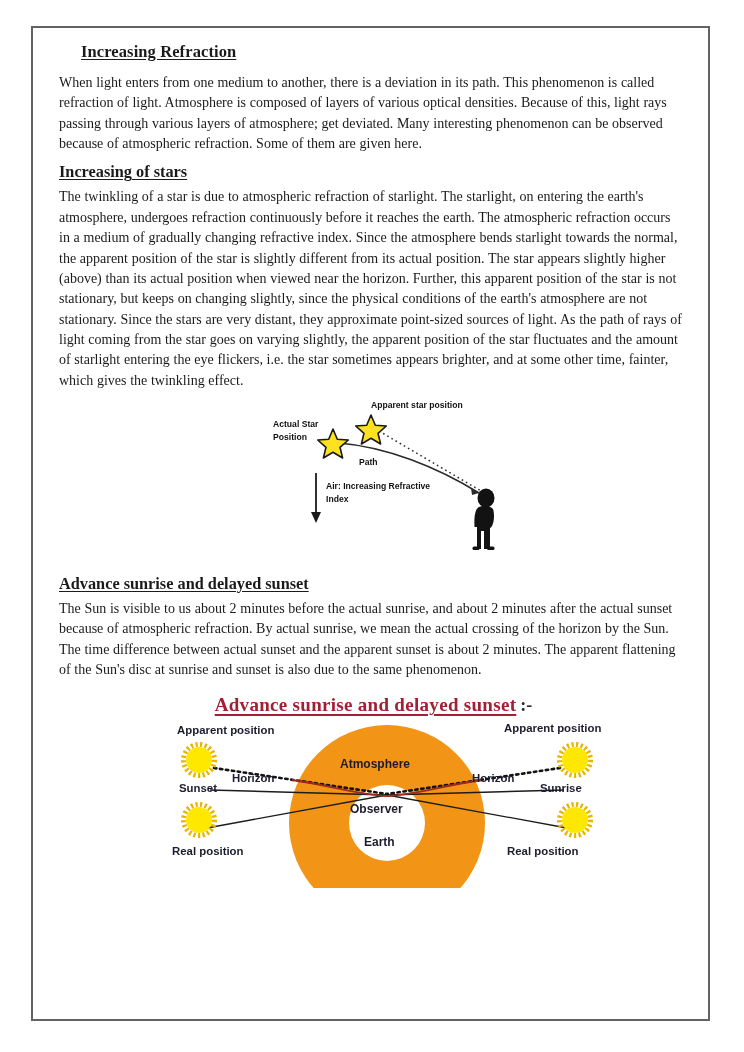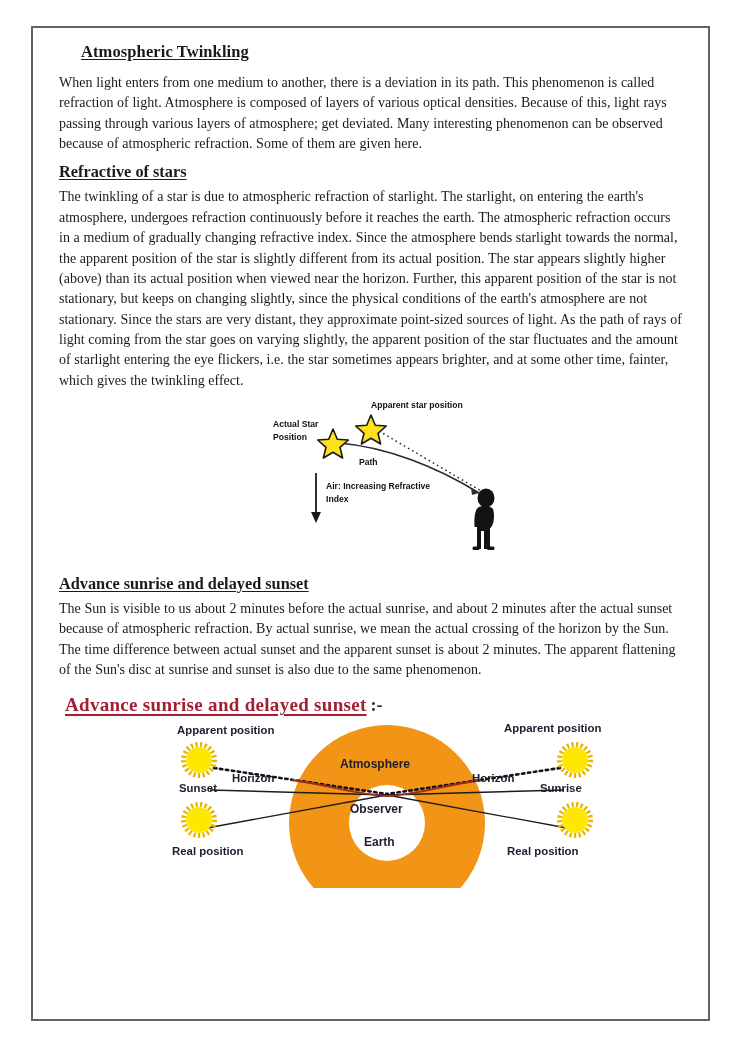--- a/index.html
+++ b/index.html
@@ -56,20 +56,21 @@
     line-height: 1.455;
     margin: 0 0 2px 0;
     text-align: left;
     word-spacing: .2px;
   }
   .gap-sm { height: 7px; }
   .gap-md { height: 13px; }
 
   
   .red-title-wrap {
+    text-align: center;
     margin: 14px 0 2px 0;
     padding-left: 6px;
   }
   .red-title {
     font-size: 19px;
     font-weight: bold;
     color: #a31f34;
     text-decoration: underline;
     text-underline-offset: 3px;
     text-decoration-thickness: 2px;
@@ -109,27 +110,27 @@
     font-weight: bold;
     fill: #1c1c2e;
   }
 </style>
 </head>
 <body>
 
 <div id="page-frame">
   <div id="page-inner">
 
-    <div class="doc-heading indented">Atmospheric Twinkling</div>
+    <div class="doc-heading indented">Increasing Refraction</div>
 
     <div class="gap-sm"></div>
 
     <p class="para">When light enters from one medium to another, there is a deviation in its path. This phenomenon is called refraction of light. Atmosphere is composed of layers of various optical densities. Because of this, light rays passing through various layers of atmosphere; get deviated. Many interesting phenomenon can be observed because of atmospheric refraction. Some of them are given here.</p>
 
-    <div class="section-heading">Refractive of stars</div>
+    <div class="section-heading">Increasing of stars</div>
 
     <p class="para">The twinkling of a star is due to atmospheric refraction of starlight. The starlight, on entering the earth's atmosphere, undergoes refraction continuously before it reaches the earth. The atmospheric refraction occurs in a medium of gradually changing refractive index. Since the atmosphere bends starlight towards the normal, the apparent position of the star is slightly different from its actual position. The star appears slightly higher (above) than its actual position when viewed near the horizon. Further, this apparent position of the star is not stationary, but keeps on changing slightly, since the physical conditions of the earth's atmosphere are not stationary. Since the stars are very distant, they approximate point-sized sources of light. As the path of rays of light coming from the star goes on varying slightly, the apparent position of the star fluctuates and the amount of starlight entering the eye flickers, i.e. the star sometimes appears brighter, and at some other time, fainter, which gives the twinkling effect.</p>
 
     <div class="fig-star">
       <svg width="260" height="158" viewBox="0 0 260 158" xmlns="http://www.w3.org/2000/svg">
 
         <path d="M 72,48 C 120,52 170,72 212,98" fill="none" stroke="#2b2b2b" stroke-width="1.6"></path>
         <polygon points="212,98 204,93 205,100" fill="#2b2b2b"></polygon>
 
         <line x1="112" y1="36" x2="214" y2="96" stroke="#2b2b2b" stroke-width="1.5" stroke-dasharray="1.6 3.2"></line>

